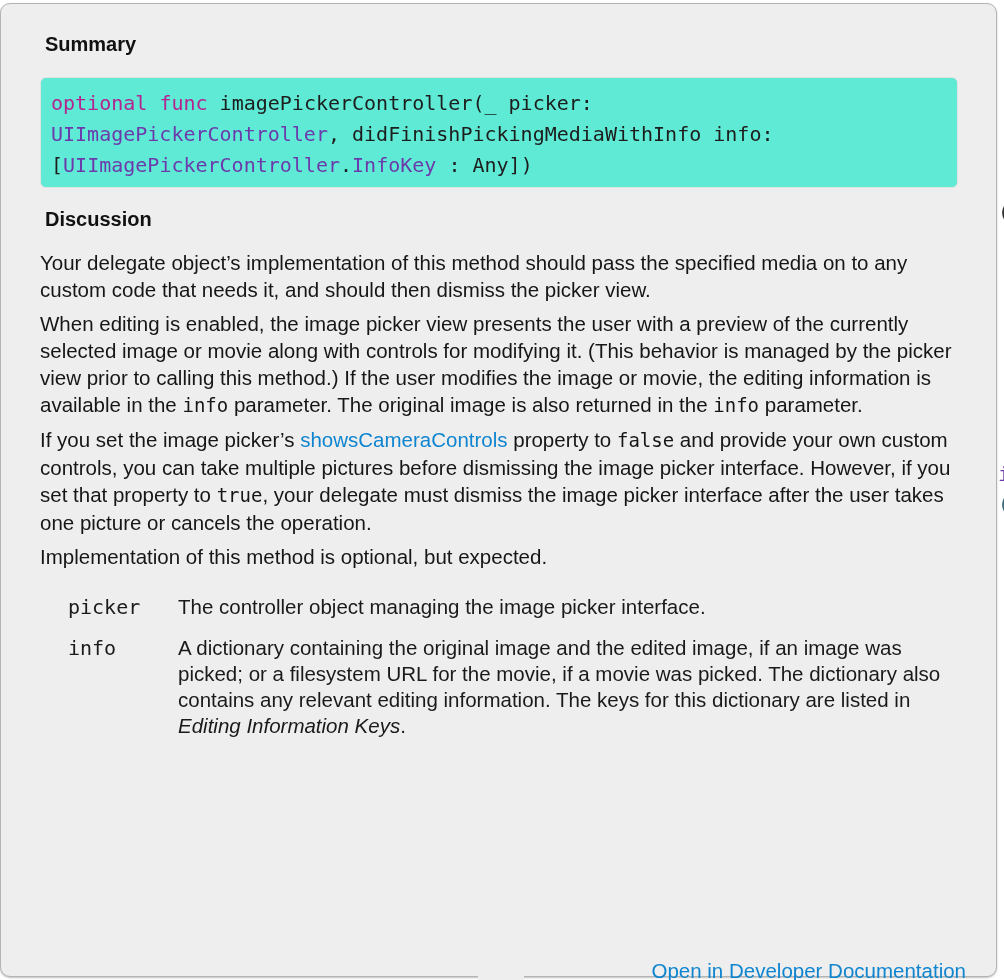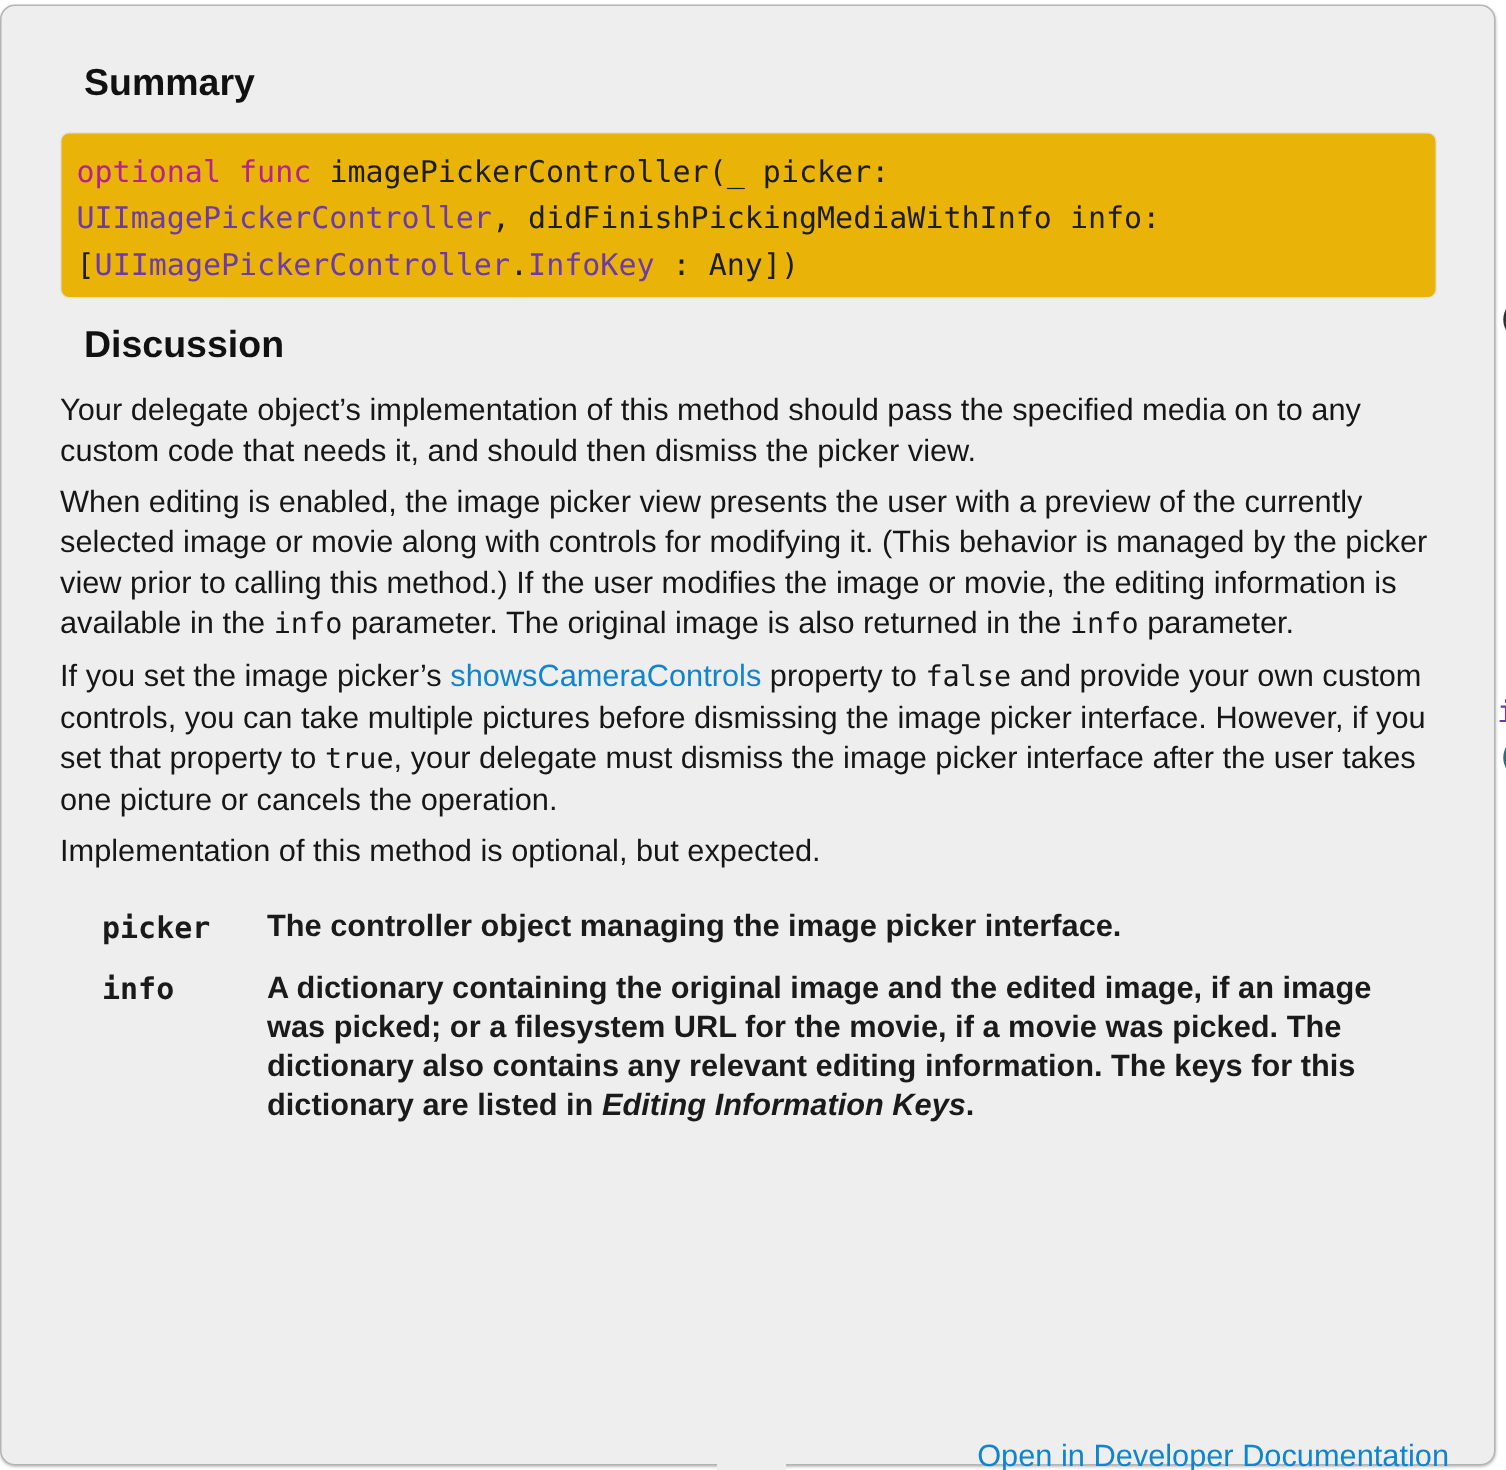--- a/index.html
+++ b/index.html
@@ -17,25 +17,25 @@
     border: 1px solid #b4b4b4;
     border-radius: 10px;
     box-sizing: border-box;
     box-shadow: 0 1px 2px rgba(0,0,0,0.25);
   }
   .arrow-gap {
     position: absolute; left: 478px; top: 972px; width: 46px; height: 8px;
     background: #eeeeee;
   }
   .content { position: absolute; left: 40px; top: 26px; width: 920px; }
-  .heading { font-weight: bold; font-size: 25px; line-height: 26px; margin: 16px; color: #111; }
+  .heading { font-weight: bold; font-size: 20px; line-height: 26px; margin: 5px; color: #111; }
   .para { font-size: 20.5px; line-height: 27px; margin: 0; color: #161616; }
   .mono { font-family: "DejaVu Sans Mono", "Liberation Mono", monospace; font-size: 19px; }
   .code-box {
-    background: #eab308; border: 1px solid #e2e2e2; border-radius: 6px;
+    background: #5eead4; border: 1px solid #e2e2e2; border-radius: 6px;
     padding: 10px 10px 6px 10px; width: 918px; box-sizing: border-box;
     font-family: "DejaVu Sans Mono", "Liberation Mono", monospace;
     font-size: 20px; line-height: 31px; color: #1d1d1d; white-space: pre-wrap;
   }
   .kw { color: #b4238f; }
   .ty { color: #6c3aab; }
   .link { color: #0f85d0; }
   .params { margin-left: 28px; }
   .param-row { display: flex; }
   .param-name { width: 110px; flex: none; font-family: "DejaVu Sans Mono", "Liberation Mono", monospace; font-size: 20px; line-height: 27px; }
@@ -70,21 +70,21 @@
 
   <section style="margin-top:18px;">
     <h3 class="heading">Discussion</h3>
     <p class="para" style="margin-top:17px;">Your delegate object’s implementation of this method should pass the specified media on to any custom code that needs it, and should then dismiss the picker view.</p>
     <p class="para" style="margin-top:7px;"><span>When editing is enabled, the image picker view presents the user with a preview of the currently selected image or movie along with controls for modifying it. (This behavior is managed by the picker view prior to calling this method.) If the user modifies the image or movie, the editing information is available in the </span><span class="mono">info</span><span> parameter. The original image is also returned in the </span><span class="mono">info</span><span> parameter.</span></p>
     <p class="para" style="margin-top:7px;"><span>If you set the image picker’s </span><span class="link">showsCameraControls</span><span> property to </span><span class="mono">false</span><span> and provide your own custom controls, you can take multiple pictures before dismissing the image picker interface. However, if you set that property to </span><span class="mono">true</span><span>, your delegate must dismiss the image picker interface after the user takes one picture or cancels the operation.</span></p>
     <p class="para" style="margin-top:7px;">Implementation of this method is optional, but expected.</p>
   </section>
 
   <section style="margin-top:24px;">
-    <div class="params" style="margin-top:16px;font-weight:bold;">
+    <div class="params" style="margin-top:16px;">
       <div class="param-row">
         <div class="param-name">picker</div>
         <div class="param-desc">The controller object managing the image picker interface.</div>
       </div>
       <div class="param-row" style="margin-top:14px;">
         <div class="param-name">info</div>
         <div class="param-desc"><span>A dictionary containing the original image and the edited image, if an image was picked; or a filesystem URL for the movie, if a movie was picked. The dictionary also contains any relevant editing information. The keys for this dictionary are listed in </span><em>Editing Information Keys</em><span>.</span></div>
       </div>
     </div>
   </section>

